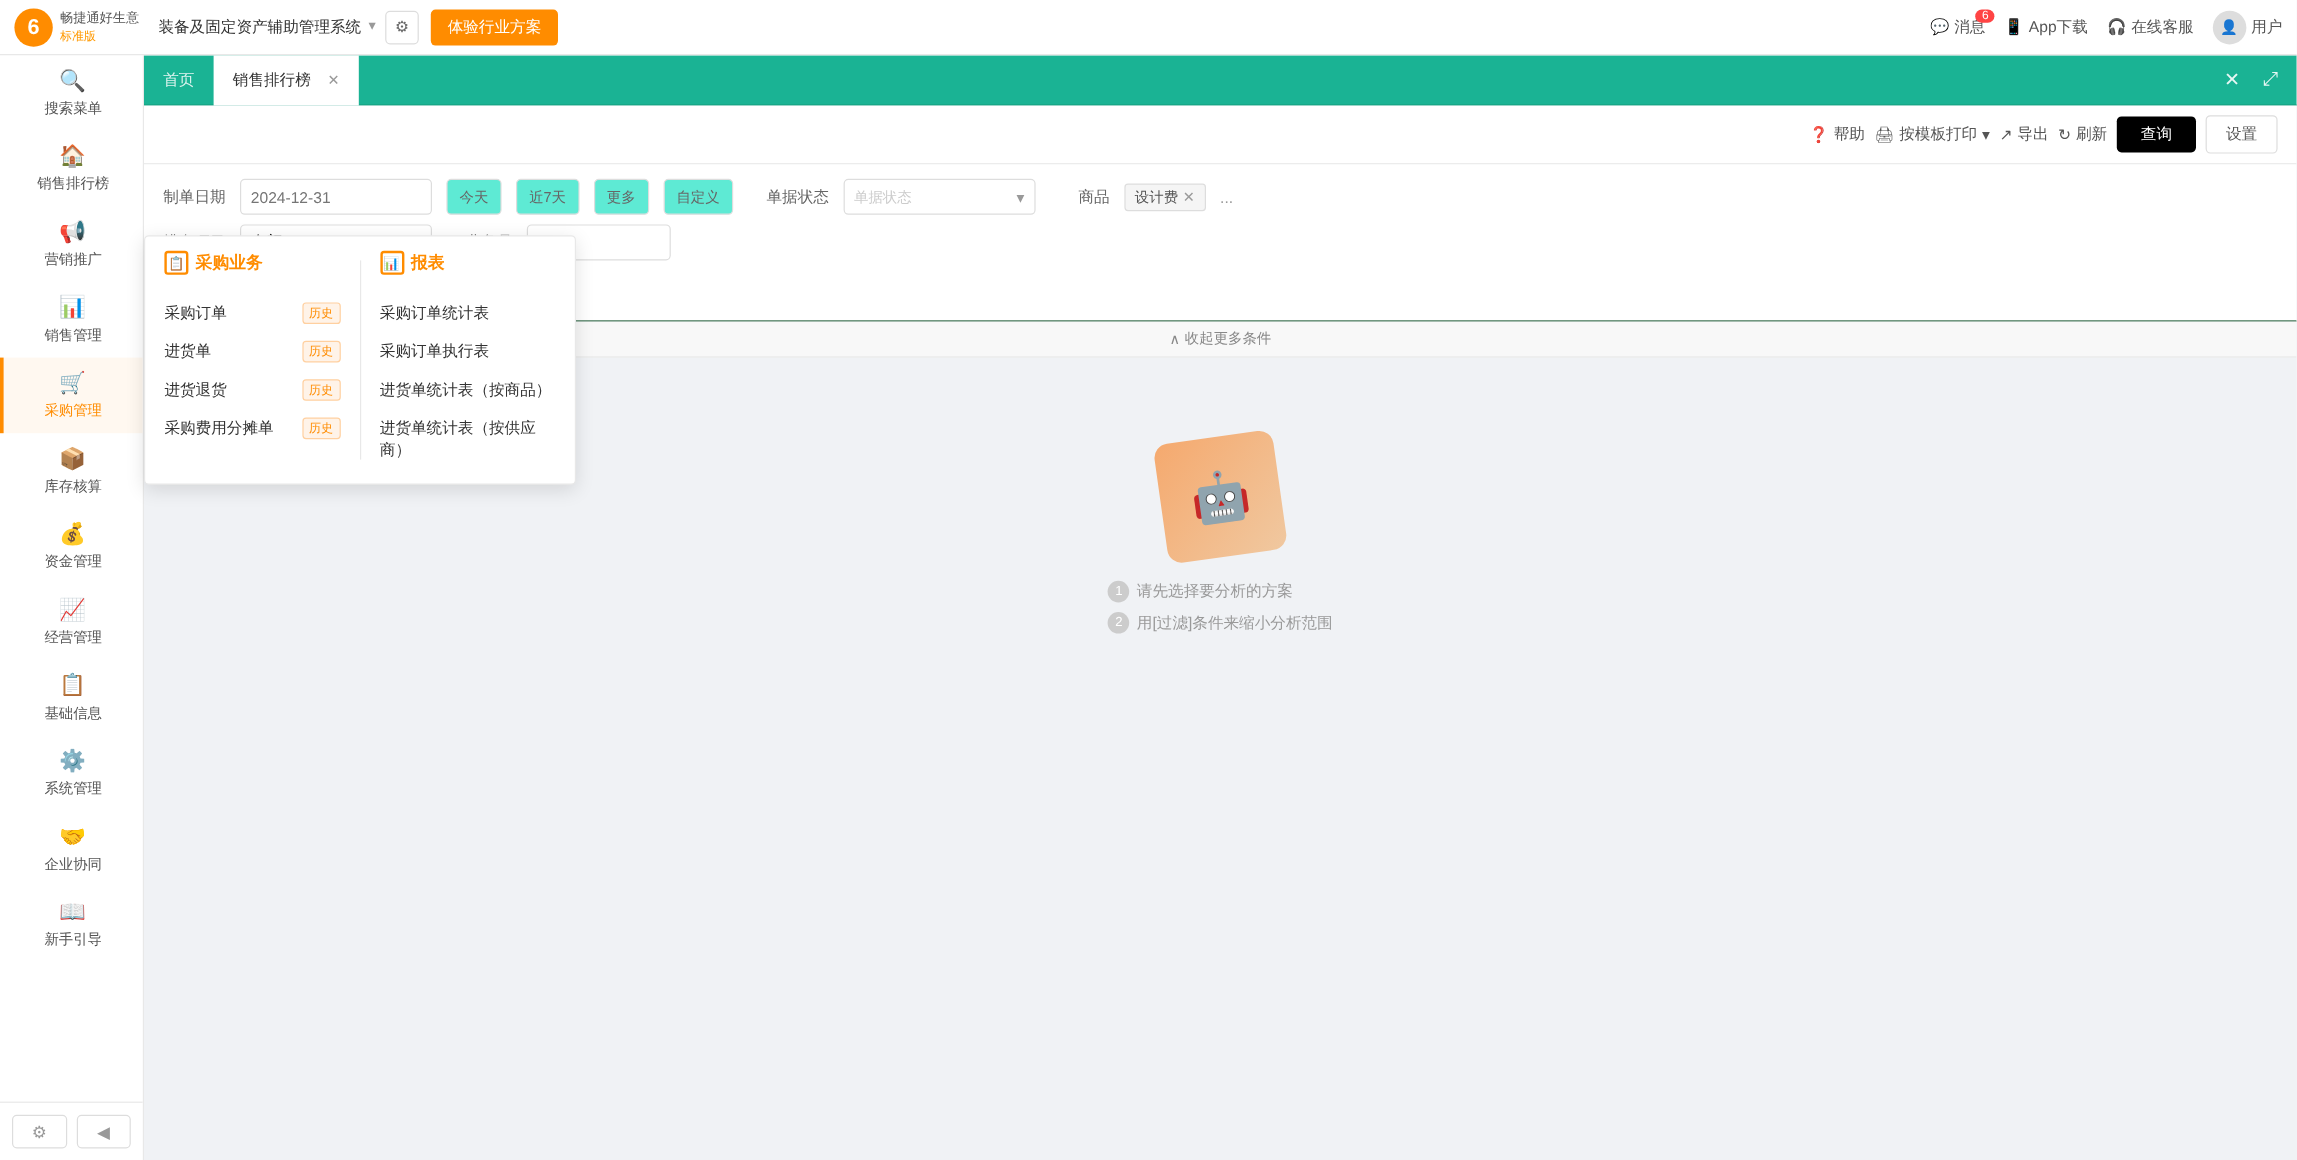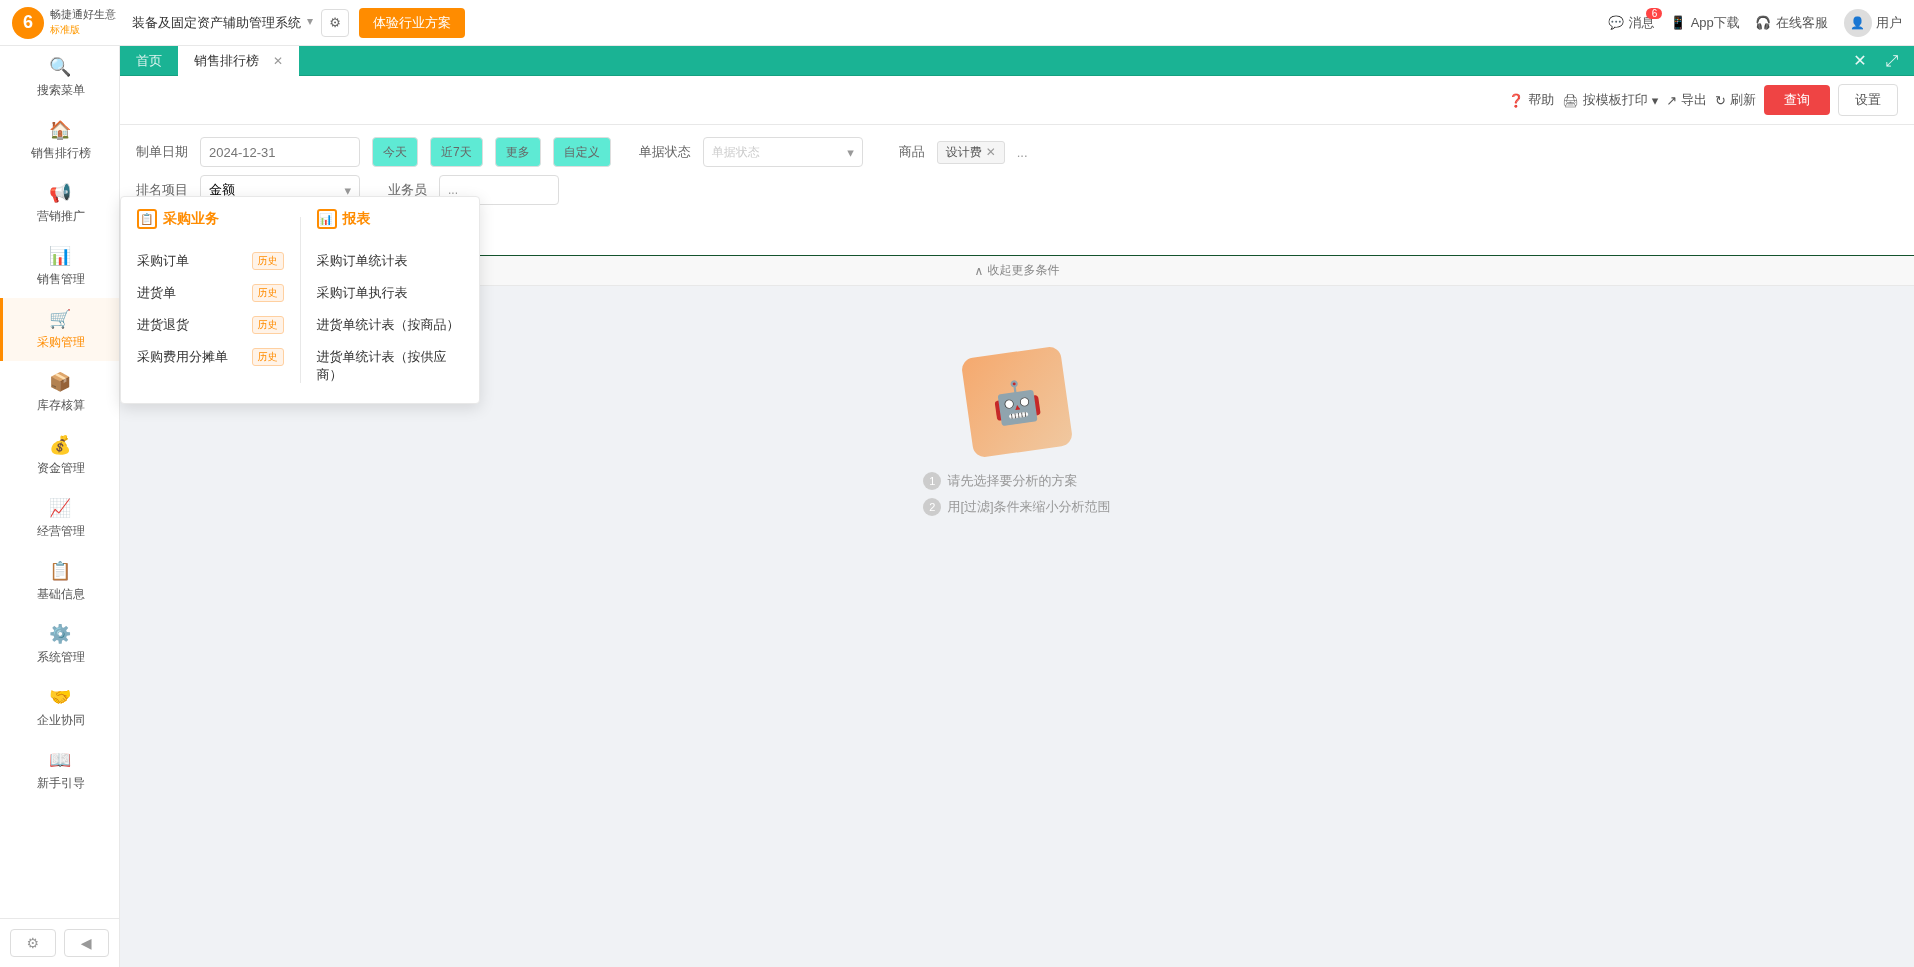--- a/index.html
+++ b/index.html
@@ -22,21 +22,21 @@
       align-items: center;
       gap: 6px;
     }
     .logo-icon {
       width: 32px; height: 32px;
       background: #ff8c00;
       border-radius: 50%;
       display: flex; align-items: center; justify-content: center;
       color: white; font-size: 18px; font-weight: bold;
     }
-    .logo-text { font-size: 11px; color: #555; line-height: 1.3; font-family: Liberation Mono, monospace; }
+    .logo-text { font-size: 11px; color: #555; line-height: 1.3; }
     .logo-badge { font-size: 10px; color: #f90; }
     .system-title {
       display: flex; align-items: flex-start; gap: 6px;
       color: #333; font-size: 13px;
     }
     .system-title .arrow { color: #999; font-size: 12px; }
     .gear-btn {
       width: 28px; height: 28px; border-radius: 4px; border: 1px solid #ddd;
       display: flex; align-items: center; justify-content: center;
       cursor: pointer; margin-left: 8px; color: #666;
@@ -93,21 +93,21 @@
       flex: 1; height: 28px; border: 1px solid #ddd; border-radius: 4px;
       display: flex; align-items: center; justify-content: center;
       cursor: pointer; color: #999; font-size: 14px;
     }
 
     
     .main { flex: 1; display: flex; flex-direction: column; overflow: hidden; }
 
     
     .tabbar {
-      height: 30px; background: #1ab394;
+      height: 42px; background: #1ab394;
       display: flex; align-items: center; padding: 0 0;
       border-bottom: 1px solid #15a080;
       position: relative;
     }
     .tab {
       height: 42px; padding: 0 16px;
       display: flex; align-items: center; gap: 6px;
       cursor: pointer; color: rgba(255,255,255,0.85); font-size: 13px;
     }
     .tab.active { background: #fff; color: #333; gap: 10px; }
@@ -158,21 +158,21 @@
       padding: 8px 16px;
       background: #fff;
       border-bottom: 1px solid #e8e8e8;
       justify-content: flex-end;
     }
     .toolbar-btn {
       display: flex; align-items: center; gap: 4px;
       color: #555; font-size: 13px; cursor: pointer;
     }
     .query-btn {
-      background: #ef4444; color: white; border: none;
+      background: #000000; color: white; border: none;
       padding: 6px 20px; border-radius: 4px; cursor: pointer; font-size: 13px;
     }
     .set-btn {
       background: #fff; color: #555; border: 1px solid #ddd;
       padding: 6px 16px; border-radius: 4px; cursor: pointer; font-size: 13px;
     }
 
     .collapse-row {
       display: flex; align-items: center; justify-content: center;
       padding: 6px; background: #f8f8f8; border-bottom: 1px solid #e8e8e8;

